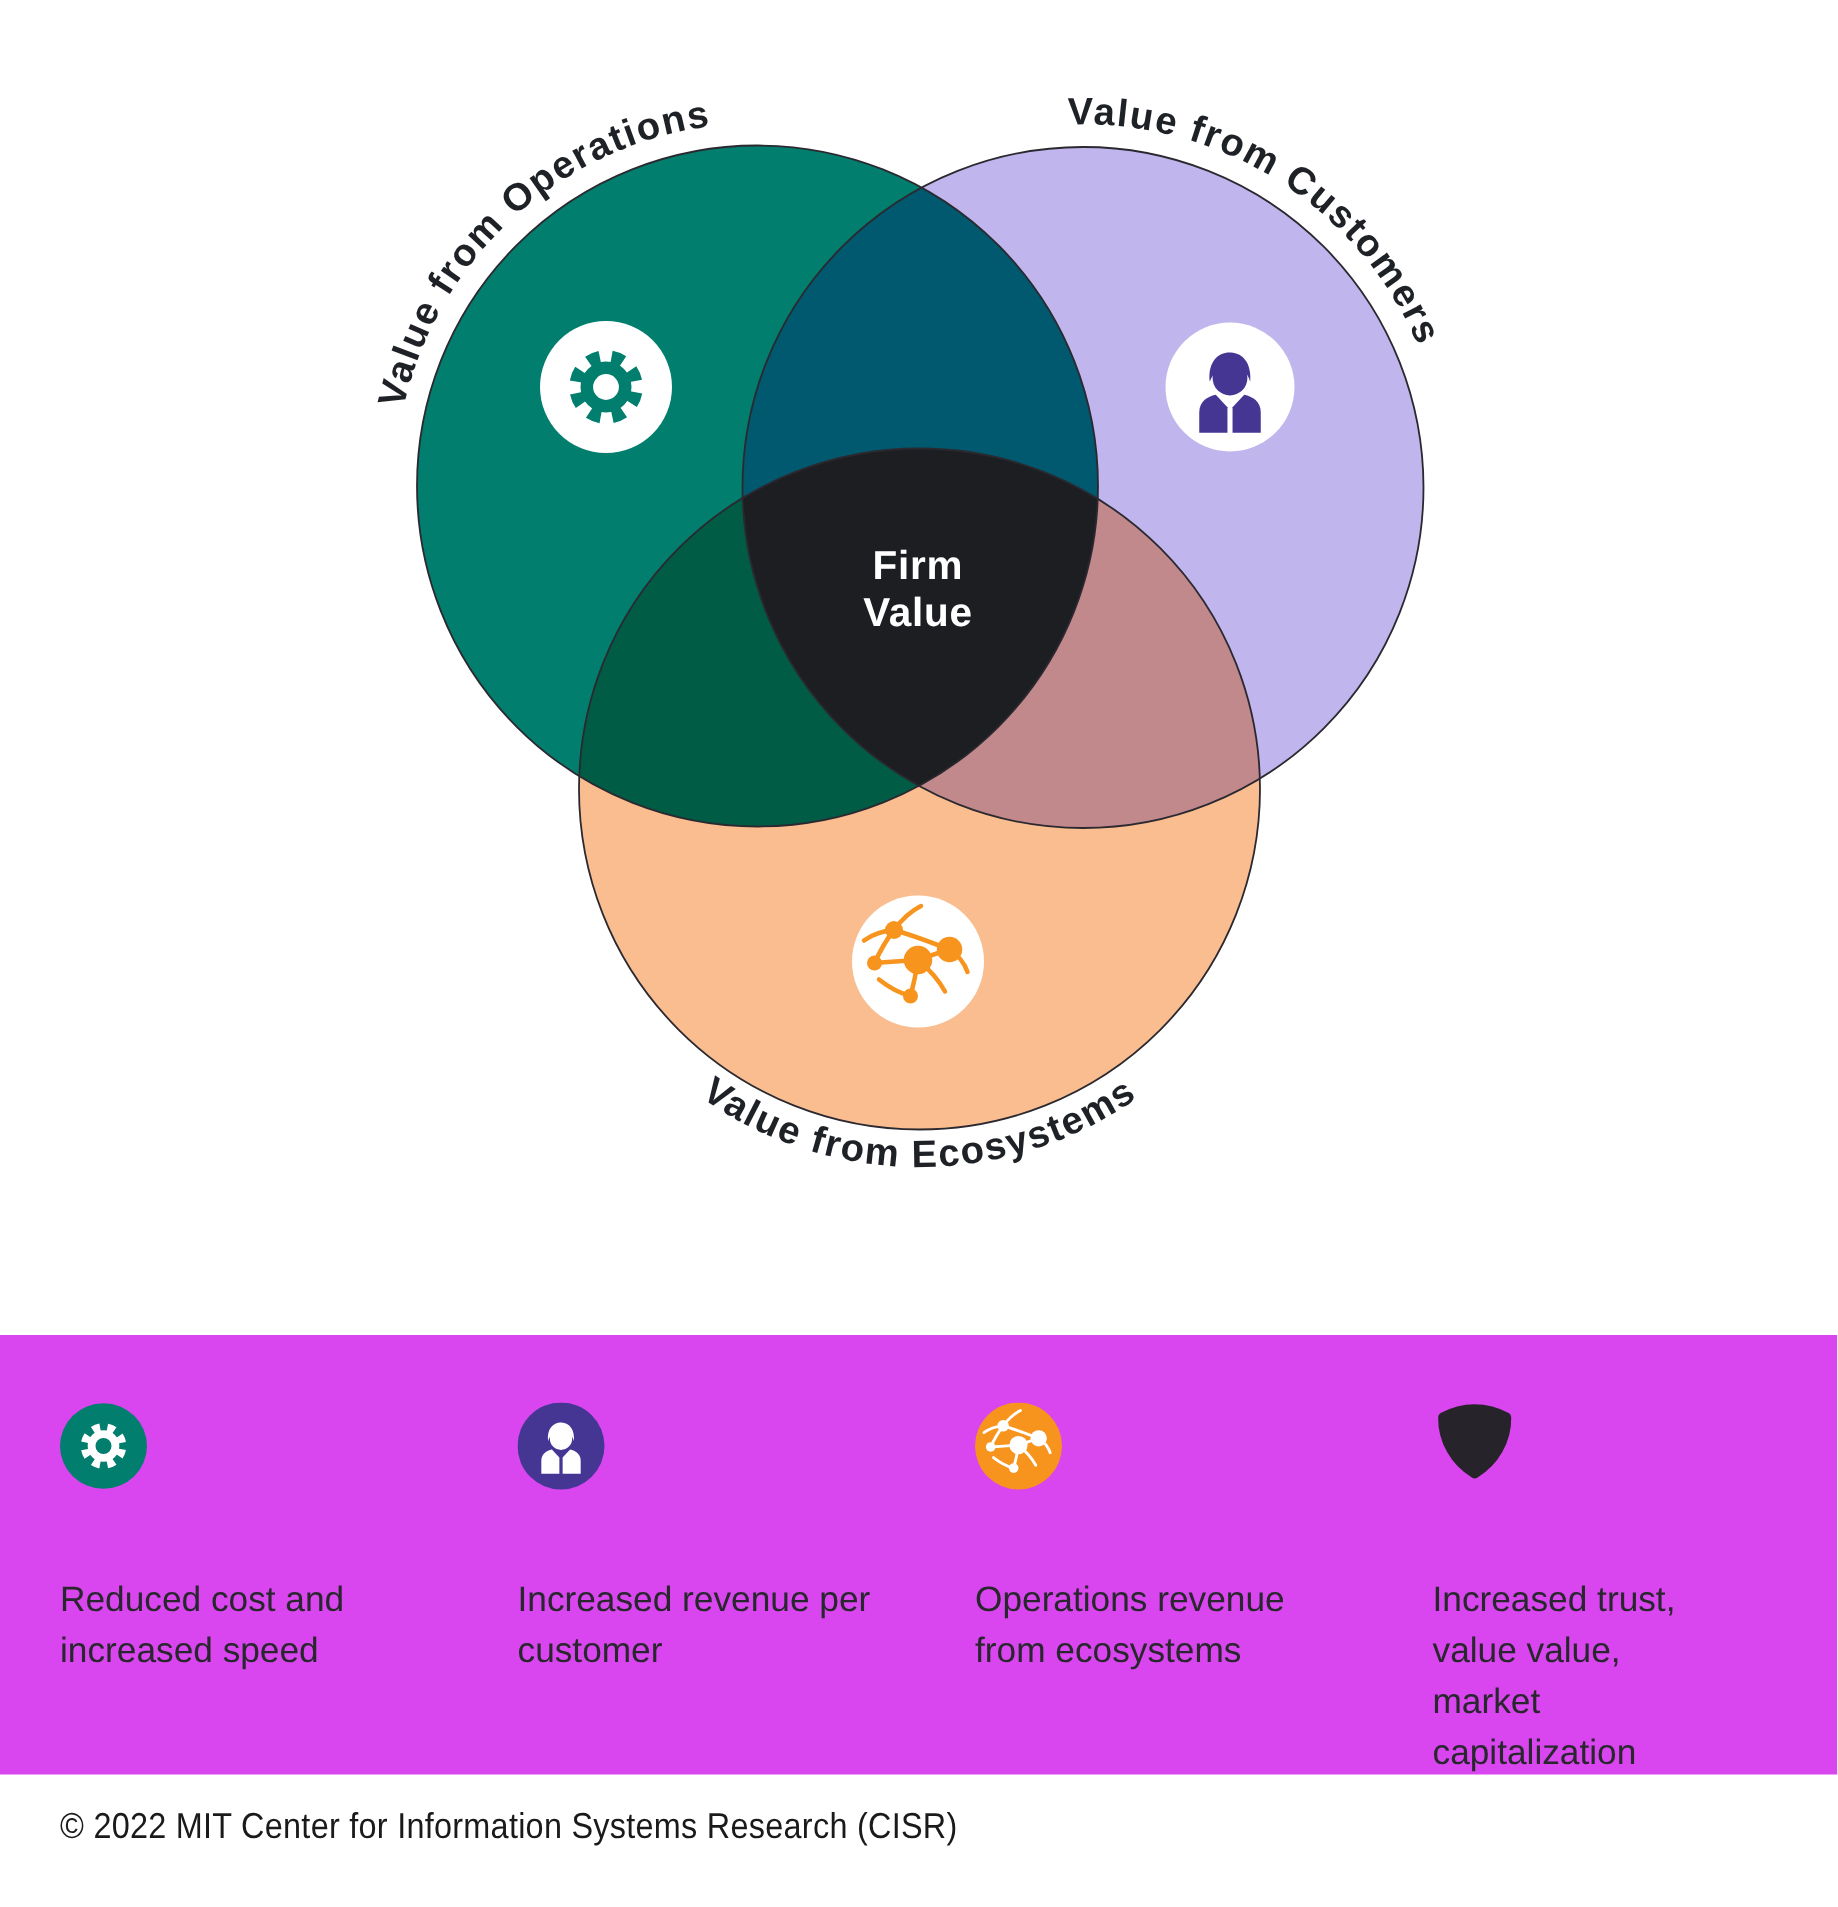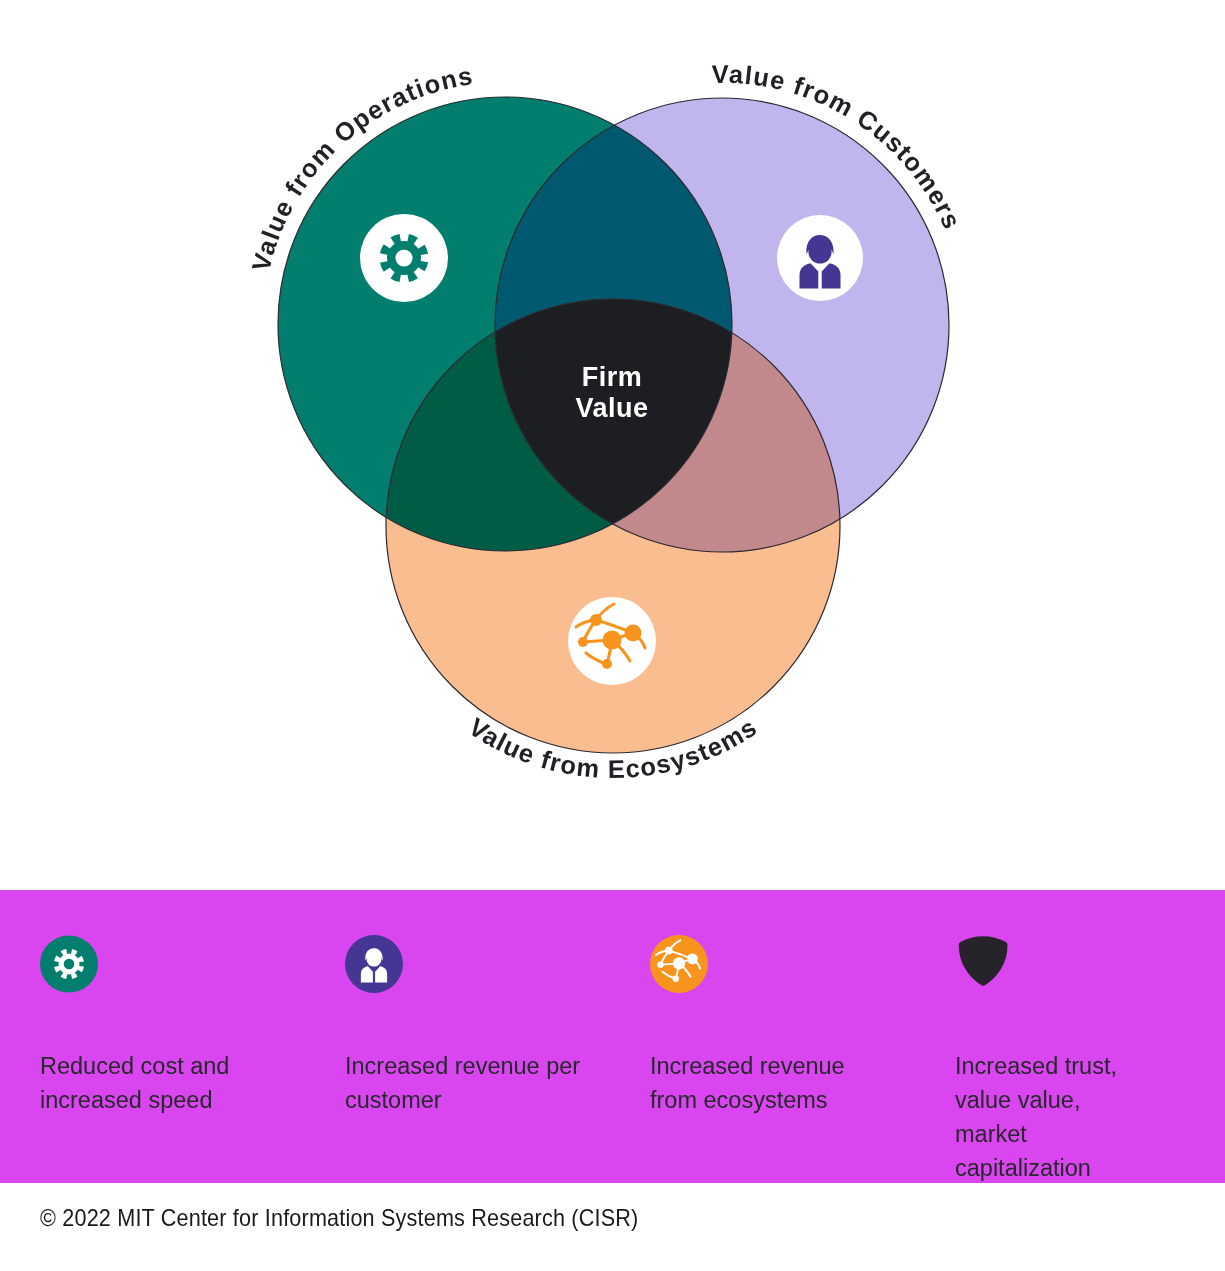--- a/index.html
+++ b/index.html
@@ -150,21 +150,21 @@
         <use href="#person-glyph" color="#ffffff" transform="translate(29,28) scale(0.64)"></use>
       </svg>
       <div class="legend-text">Increased revenue per customer</div>
     </div>
 
     <div class="legend-item col3">
       <svg class="legend-icon" width="60" height="60" viewBox="0 0 60 60">
         <circle cx="29" cy="29" r="29" fill="#F7941E"></circle>
         <use href="#network-glyph" color="#ffffff" transform="translate(29,29) scale(0.64)"></use>
       </svg>
-      <div class="legend-text">Increased revenue from ecosystems</div>
+      <div class="legend-text">Operations revenue from ecosystems</div>
     </div>
 
     <div class="legend-item col4">
       <svg class="legend-icon" width="64" height="60" viewBox="0 0 64 60">
         <use href="#shield-glyph" transform="translate(30,27) scale(1.02)"></use>
       </svg>
       <div class="legend-text">Increased trust, value value, market capitalization</div>
     </div>
   </div>
 

